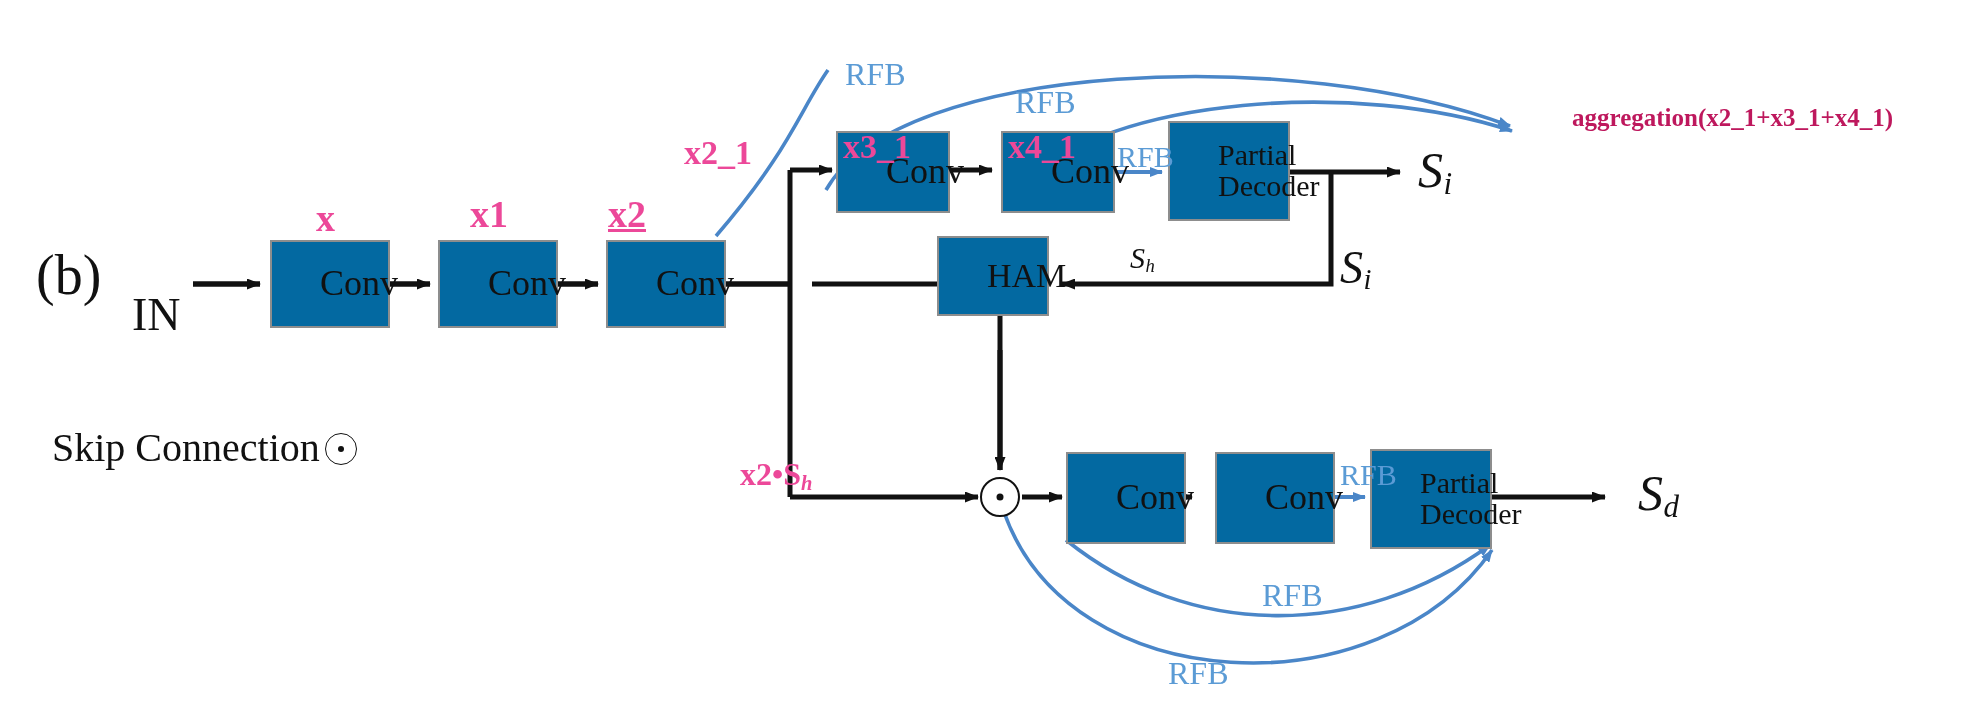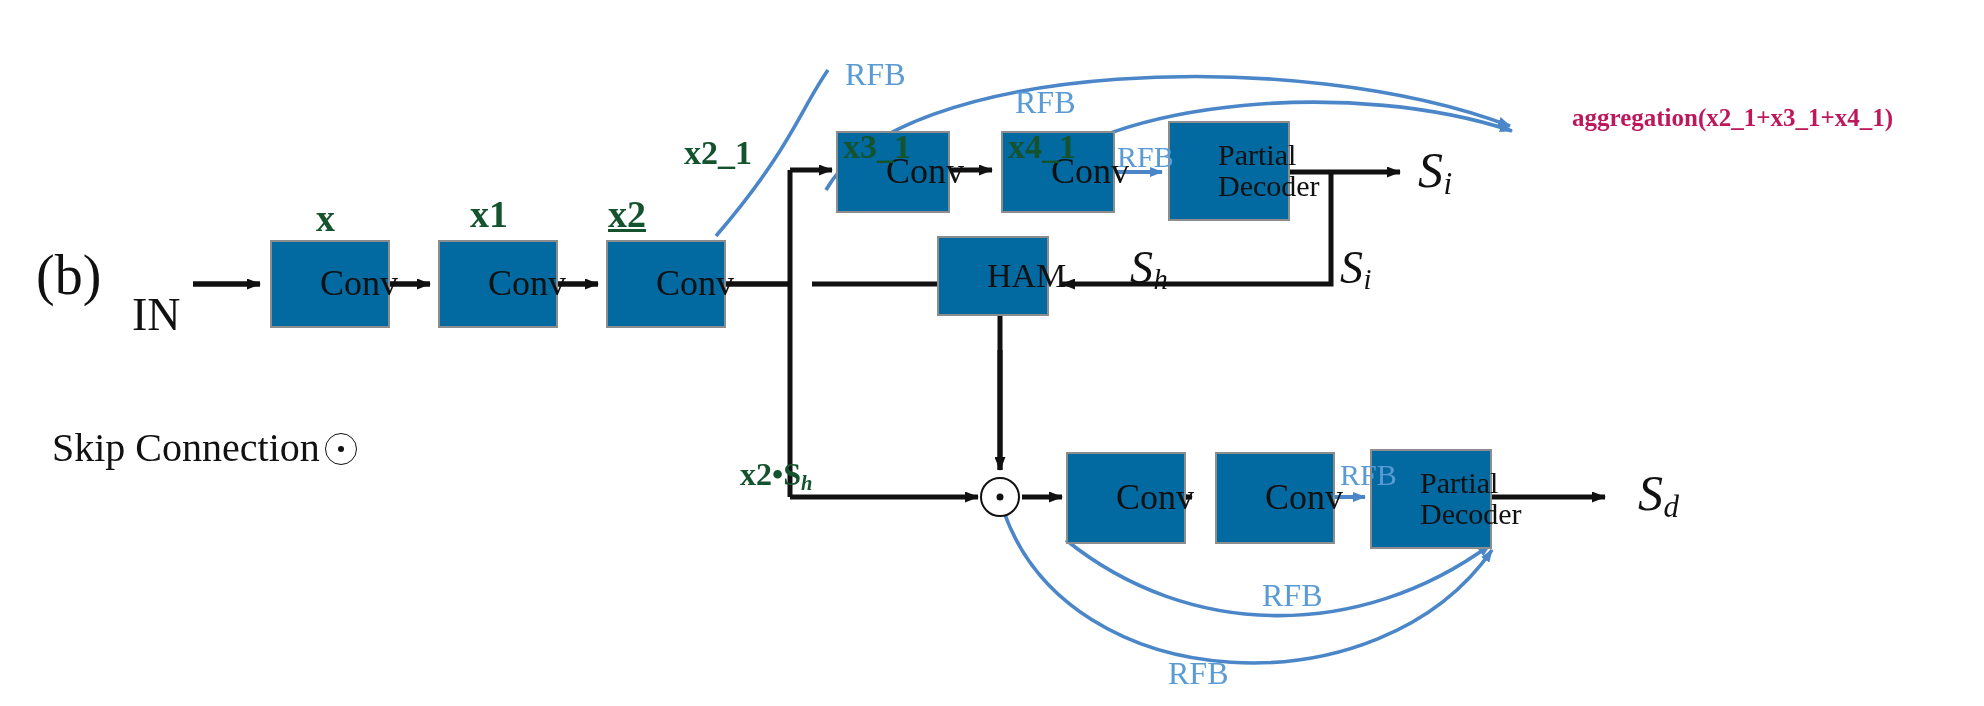--- a/index.html
+++ b/index.html
@@ -45,21 +45,21 @@
   .lbl {
     position: absolute;
     white-space: nowrap;
     color: #111111;
     z-index: 6;
     font-family: "Liberation Serif", "DejaVu Serif", serif;
   }
   .lbl-red {
     position: absolute;
     white-space: nowrap;
-    color: #14532d;
+    color: #ec4899;
     font-weight: bold;
     z-index: 7;
     font-family: "Liberation Serif", "DejaVu Serif", serif;
   }
   .lbl-rfb {
     position: absolute;
     white-space: nowrap;
     color: #5b9bd5;
     z-index: 7;
     font-family: "Liberation Serif", "DejaVu Serif", serif;
@@ -265,21 +265,21 @@
   <div class="lbl-rfb" style="left:845px; top:56px; font-size:32px;">RFB</div>
   <div class="lbl-rfb" style="left:1015px; top:84px; font-size:32px;">RFB</div>
   <div class="lbl-rfb" style="left:1117px; top:140px; font-size:30px;">RFB</div>
   <div class="lbl-rfb" style="left:1340px; top:458px; font-size:30px;">RFB</div>
 
   <div class="lbl-rfb" style="left:1262px; top:577px; font-size:32px;">RFB</div>
   <div class="lbl-rfb" style="left:1168px; top:655px; font-size:32px;">RFB</div>
 
   <div class="lbl-agg" style="left:1572px; top:104px; font-size:25px;">aggregation(x2_1+x3_1+x4_1)</div>
 
-  <div class="mathS" style="left:1130px; top:241px; font-size:46px;">
+  <div class="mathS" style="left:1130px; top:241px; font-size:30px;">
     <span>S</span><sub>h</sub>
   </div>
 
   <div class="mathS" style="left:1340px; top:241px; font-size:46px;">
     <span>S</span><sub>i</sub>
   </div>
 
   <div class="mathS" style="left:1418px; top:141px; font-size:50px;">
     <span>S</span><sub>i</sub>
   </div>

